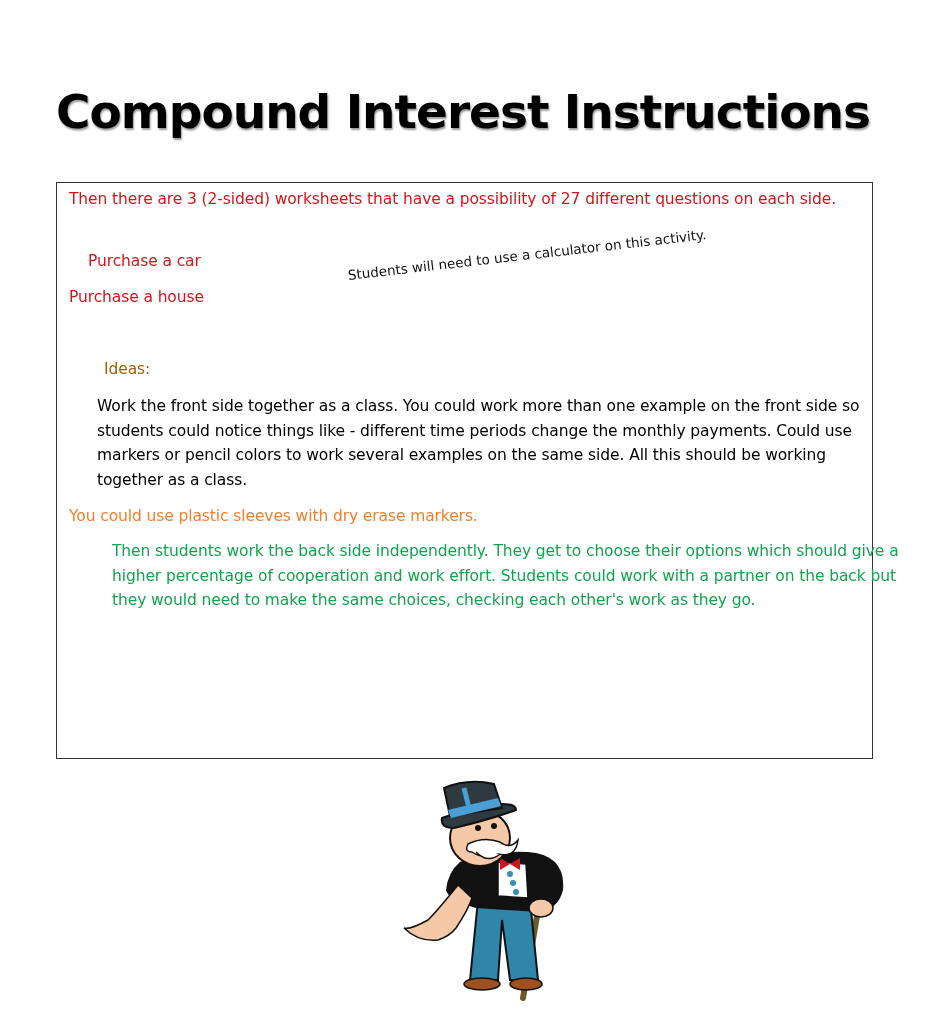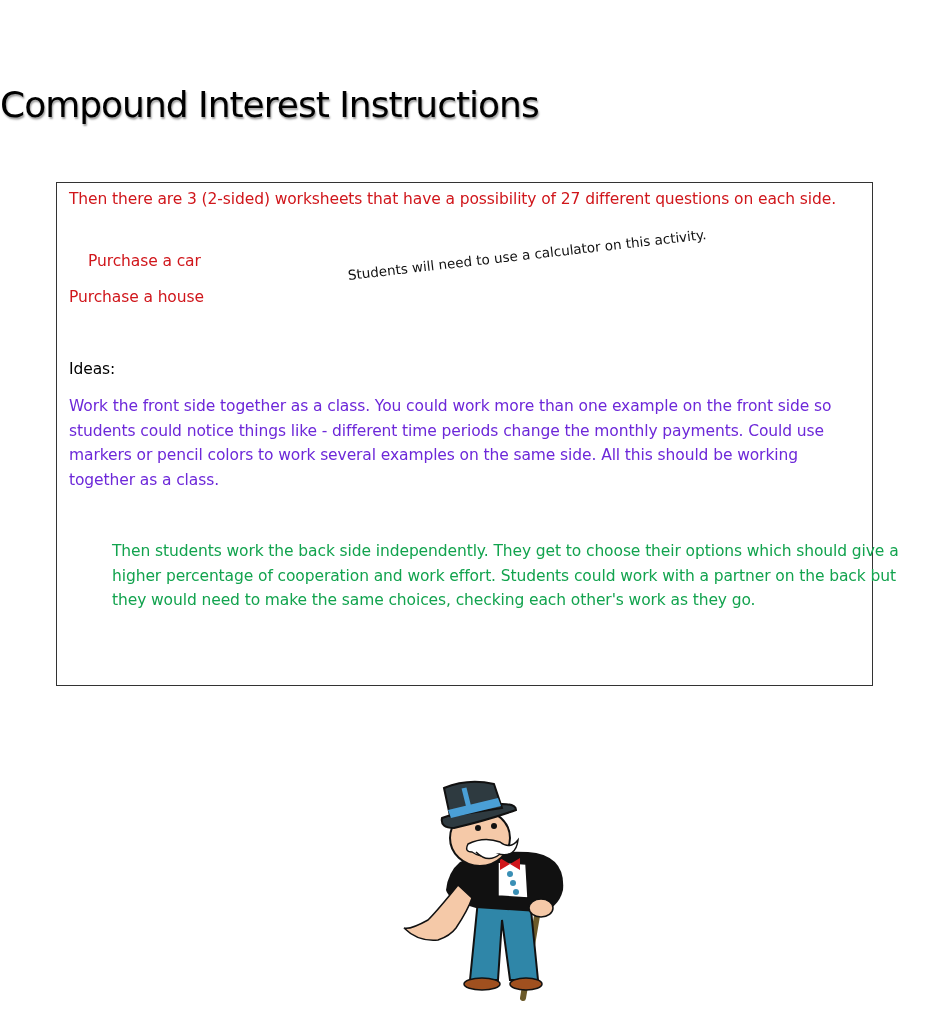--- a/index.html
+++ b/index.html
@@ -1,40 +1,41 @@
 <!DOCTYPE html>
 <html><head>
   <meta charset="utf-8">
   <style>
     html, body { margin:0; padding:0; background:#ffffff; }
     body { width:926px; height:1025px; position:relative; overflow:hidden; font-family:"DejaVu Sans", sans-serif; }
-    .title { position:absolute; left:0; top:84px; width:926px; text-align:left; font-family:"DejaVu Sans", sans-serif; font-weight:normal; font-size:36px; letter-spacing:-1px; color:#000; text-shadow:1px 2px 2px #999; }
-    .box { position:absolute; left:56px; top:182px; width:817px; height:504px; border:1.5px solid #333; box-sizing:border-box; }
+    .title { position:absolute; left:0; top:84px; width:926px; text-align:center; font-family:"DejaVu Sans", sans-serif; font-weight:bold; font-size:47px; letter-spacing:-1px; color:#000; text-shadow:1px 2px 2px #999; }
+    .box { position:absolute; left:56px; top:182px; width:817px; height:577px; border:1.5px solid #333; box-sizing:border-box; }
     .p { position:absolute; left:12px; font-size:15.5px; line-height:24.6px; font-family:"DejaVu Sans", sans-serif; margin:0; width:790px; letter-spacing:-0.1px; }
     .red { color:#d0161b; }
-    .black { color:#000000; }
-    .blue { color:#6d28d9; }
+    .black { color:#a16207;margin-left:35px; }
+    .blue { color:#000000;margin-left:28px; }
     .orange { color:#f07e2b; }
     .green { color:#12a34e; }
     .purple { color:#7a2aa8; }
     .rotated { position:absolute; left:290px; top:84px; font-size:13.5px; color:#111; transform:rotate(-6.5deg); transform-origin:left top; white-space:nowrap; font-family:"DejaVu Sans", sans-serif; }
     .mascot { position:absolute; left:398px; top:780px; width:200px; height:225px; }
   </style>
 </head>
 <body>
 
 <div class="title">Compound Interest Instructions</div>
 
 <div class="box">
   <p class="p red" style="top:4px;">Then there are 3 (2-sided) worksheets that have a possibility of 27 different questions on each side.</p>
   <p class="p red" style="top:66px;margin-left:19px;">Purchase a car</p>
   <p class="p red" style="top:102px;">Purchase a house</p>
   <div class="rotated">Students will need to use a calculator on this activity.</div>
   <p class="p black" style="top:174px;">Ideas:</p>
   <p class="p blue" style="top:211px;">Work the front side together as a class. You could work more than one example on the front side so students could notice things like - different time periods change the monthly payments.  Could use markers or pencil colors to work several examples on the same side.  All this should be working together as a class.</p>
+  <p class="p orange" style="top:321px;">You could use plastic sleeves with dry erase markers.</p>
   <p class="p green" style="top:356px;margin-left:43px;">Then students work the back side independently.  They get to choose their options which should give a higher percentage of cooperation and work effort.  Students could work with a partner on the back but they would need to make the same choices, checking each other's work as they go.</p>
 </div>
 
 <div class="mascot">
   <svg width="200" height="225" viewBox="0 0 200 225" xmlns="http://www.w3.org/2000/svg">
 
     <path d="M140 130 L125 218" stroke="#6b5a2a" stroke-width="6" stroke-linecap="round"></path>
 
     <path d="M80 120 L72 200 L100 200 L104 140 L112 200 L140 200 L132 120 Z" fill="#2f86a8" stroke="#111" stroke-width="2"></path>
 

